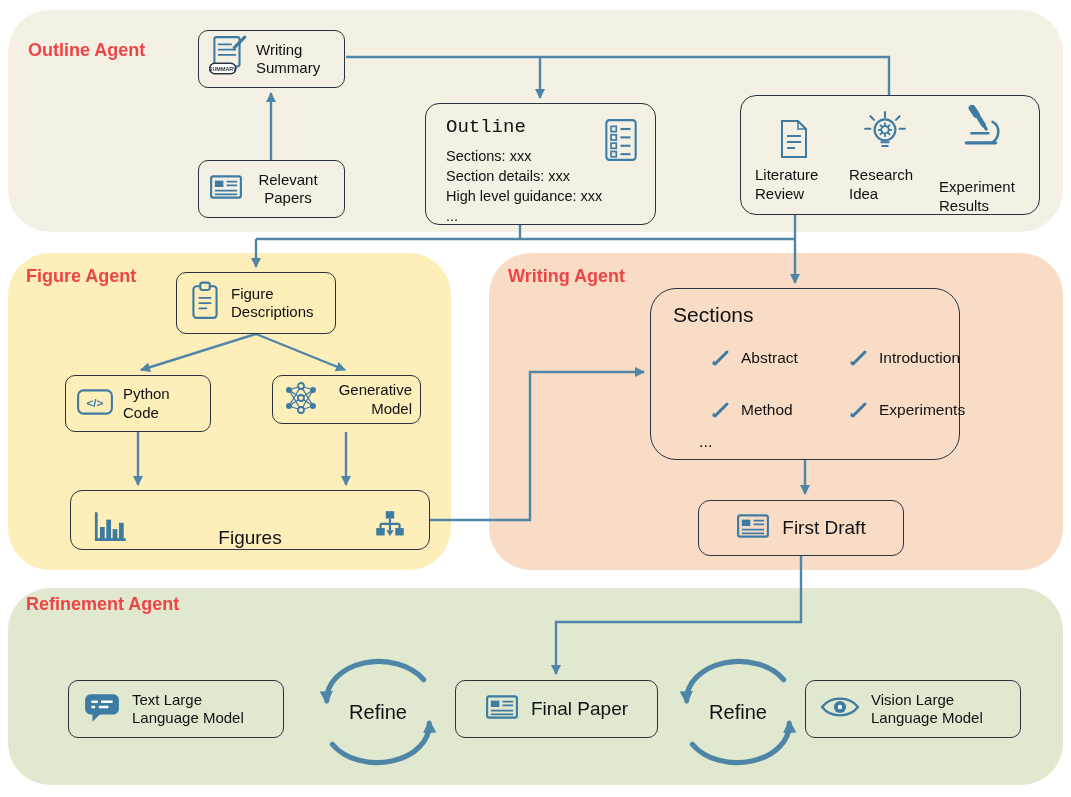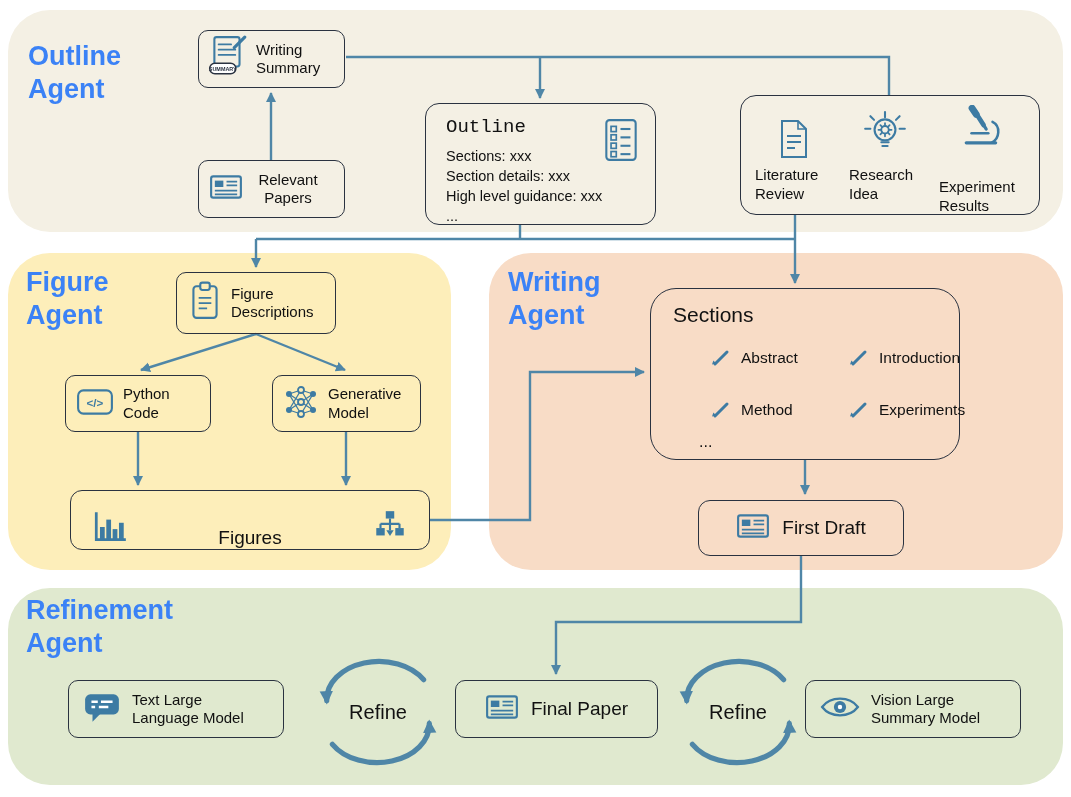--- a/index.html
+++ b/index.html
@@ -1,19 +1,19 @@
 <!DOCTYPE html>
 <html><head>
 <meta charset="utf-8">
 <style>
   html,body{margin:0;padding:0;background:#ffffff;}
   body{font-family:"Liberation Sans", sans-serif; color:#111;}
   #canvas{position:relative;width:1071px;height:797px;background:#fff;overflow:hidden;}
   .region{position:absolute;border-radius:42px;z-index:1;}
-  .region-title{position:absolute;z-index:2;font-size:27px;font-weight:600;color:#3b82f6;line-height:1.22;}
+  .region-title{position:absolute;z-index:2;font-size:18px;font-weight:600;color:#ef4444;line-height:1.22;}
   .overlay{position:absolute;left:0;top:0;width:1071px;height:797px;z-index:3;pointer-events:none;}
   .box{position:absolute;z-index:4;border:1.7px solid #2a3240;border-radius:10px;display:flex;align-items:center;background:transparent;box-sizing:border-box;}
   .box-label{font-size:15px;line-height:1.22;color:#101010;}
   .col{display:flex;flex-direction:column;align-items:center;gap:7px;}
   .iconwrap{display:flex;align-items:flex-end;justify-content:center;height:52px;}
   .cycle-wrap{position:absolute;z-index:4;}
   .cycle-wrap svg{position:absolute;left:0;top:0;}
   .cycle-label{position:absolute;inset:0;display:flex;align-items:center;justify-content:center;font-size:20px;color:#111;}
   .sec-grid{display:grid;grid-template-columns:138px auto;row-gap:26px;margin:18px 0 0 36px;}
   .sec-item{display:flex;align-items:center;gap:10px;font-size:15.5px;}
@@ -169,21 +169,21 @@
   <div class="box" style="left:65px;top:375px;width:146px;height:57px;padding:0 10px;gap:9px;">
     <span>
       <svg width="38" height="28" viewBox="0 0 36 26">
         <rect x="2" y="2" width="32" height="22" rx="5" fill="none" stroke="#3d7ba3" stroke-width="2"></rect>
         <text x="18" y="17.5" text-anchor="middle" font-size="11" font-weight="bold" fill="#3d7ba3">&lt;/&gt;</text>
       </svg>
     </span>
     <span class="box-label" style="width:60px;">Python Code</span>
   </div>
 
-  <div class="box" style="left:272px;top:375px;width:149px;height:57px;padding:0 8px;gap:7px;">
+  <div class="box" style="left:272px;top:375px;width:149px;height:49px;padding:0 8px;gap:7px;text-align:right;">
     <span>
       <svg width="40" height="34" viewBox="0 0 40 34">
         <g stroke="#3d7ba3" stroke-width="1.3">
           <path d="M8 9 L20 5 M8 9 L20 17 M8 9 L20 29 M8 25 L20 5 M8 25 L20 17 M8 25 L20 29"></path>
           <path d="M32 9 L20 5 M32 9 L20 17 M32 9 L20 29 M32 25 L20 5 M32 25 L20 17 M32 25 L20 29"></path>
         </g>
         <g fill="#3d7ba3">
           <circle cx="8" cy="9" r="3"></circle>
             <circle cx="8" cy="25" r="3"></circle>
           <circle cx="32" cy="9" r="3"></circle>
@@ -336,16 +336,16 @@
   </div>
 
   <div class="box" style="left:805px;top:680px;width:216px;height:58px;padding:0 14px;gap:11px;">
     <span>
       <svg width="40" height="28" viewBox="0 0 38 26">
         <path d="M2 13 C10 2.5 28 2.5 36 13 C28 23.5 10 23.5 2 13 Z" fill="none" stroke="#3d7ba3" stroke-width="2.2"></path>
         <circle cx="19" cy="13" r="5.8" fill="#3d7ba3"></circle>
         <circle cx="19" cy="13" r="2.1" fill="#ffffff"></circle>
       </svg>
     </span>
-    <span class="box-label" style="width:124px;">Vision Large Summary Model</span>
+    <span class="box-label" style="width:124px;">Vision Large Language Model</span>
   </div>
 
 </div>
 
 </body></html>

